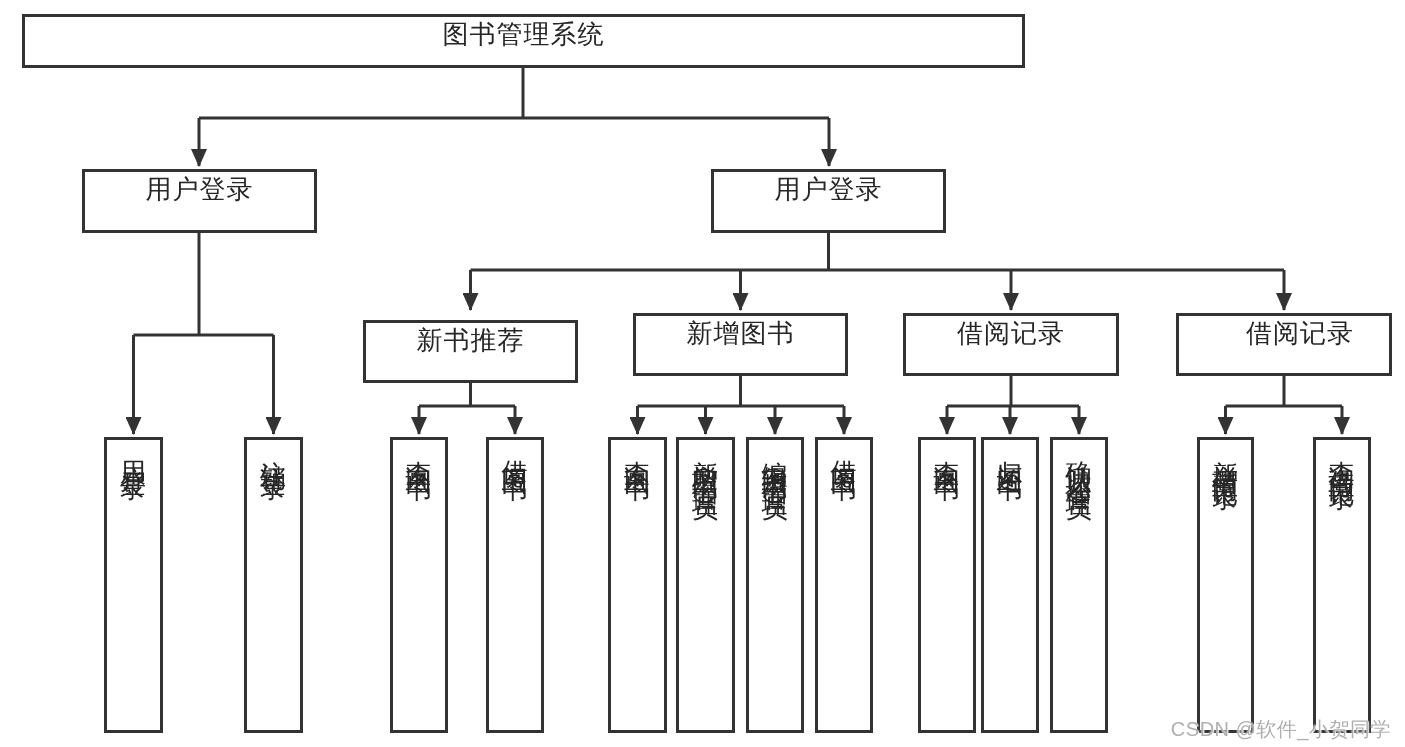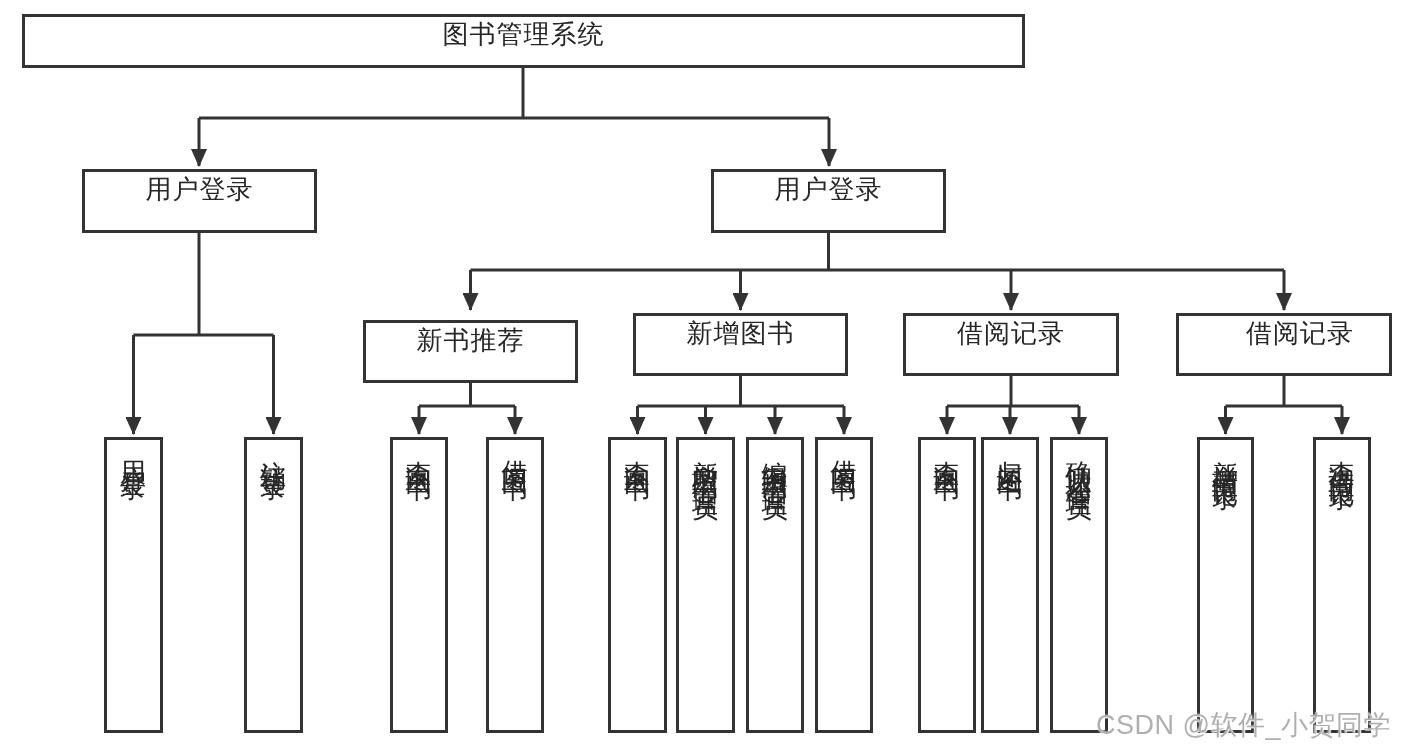--- a/index.html
+++ b/index.html
@@ -34,21 +34,21 @@
   .node.v span {
     writing-mode: vertical-rl;
     letter-spacing: 5px;
     line-height: 1;
     white-space: nowrap;
   }
   #watermark {
     position: absolute;
     right: 14px;
     bottom: 4px;
-    font-size: 27px;
+    font-size: 20px;
     color: rgba(168,168,168,0.92);
     text-shadow: 0 0 2px #ffffff, 1px 1px 1px #ffffff;
     letter-spacing: 0.5px;
     z-index: 3;
     white-space: nowrap;
   }
 </style>
 </head>
 <body>
 

